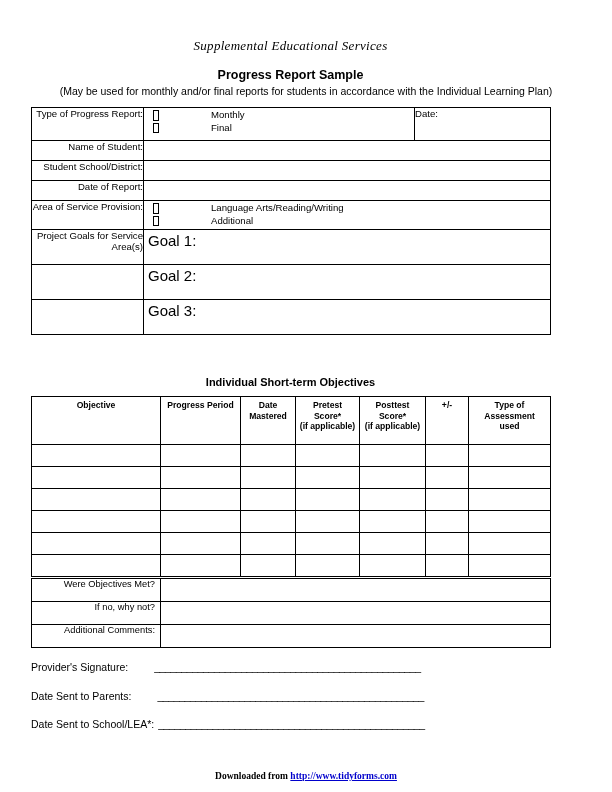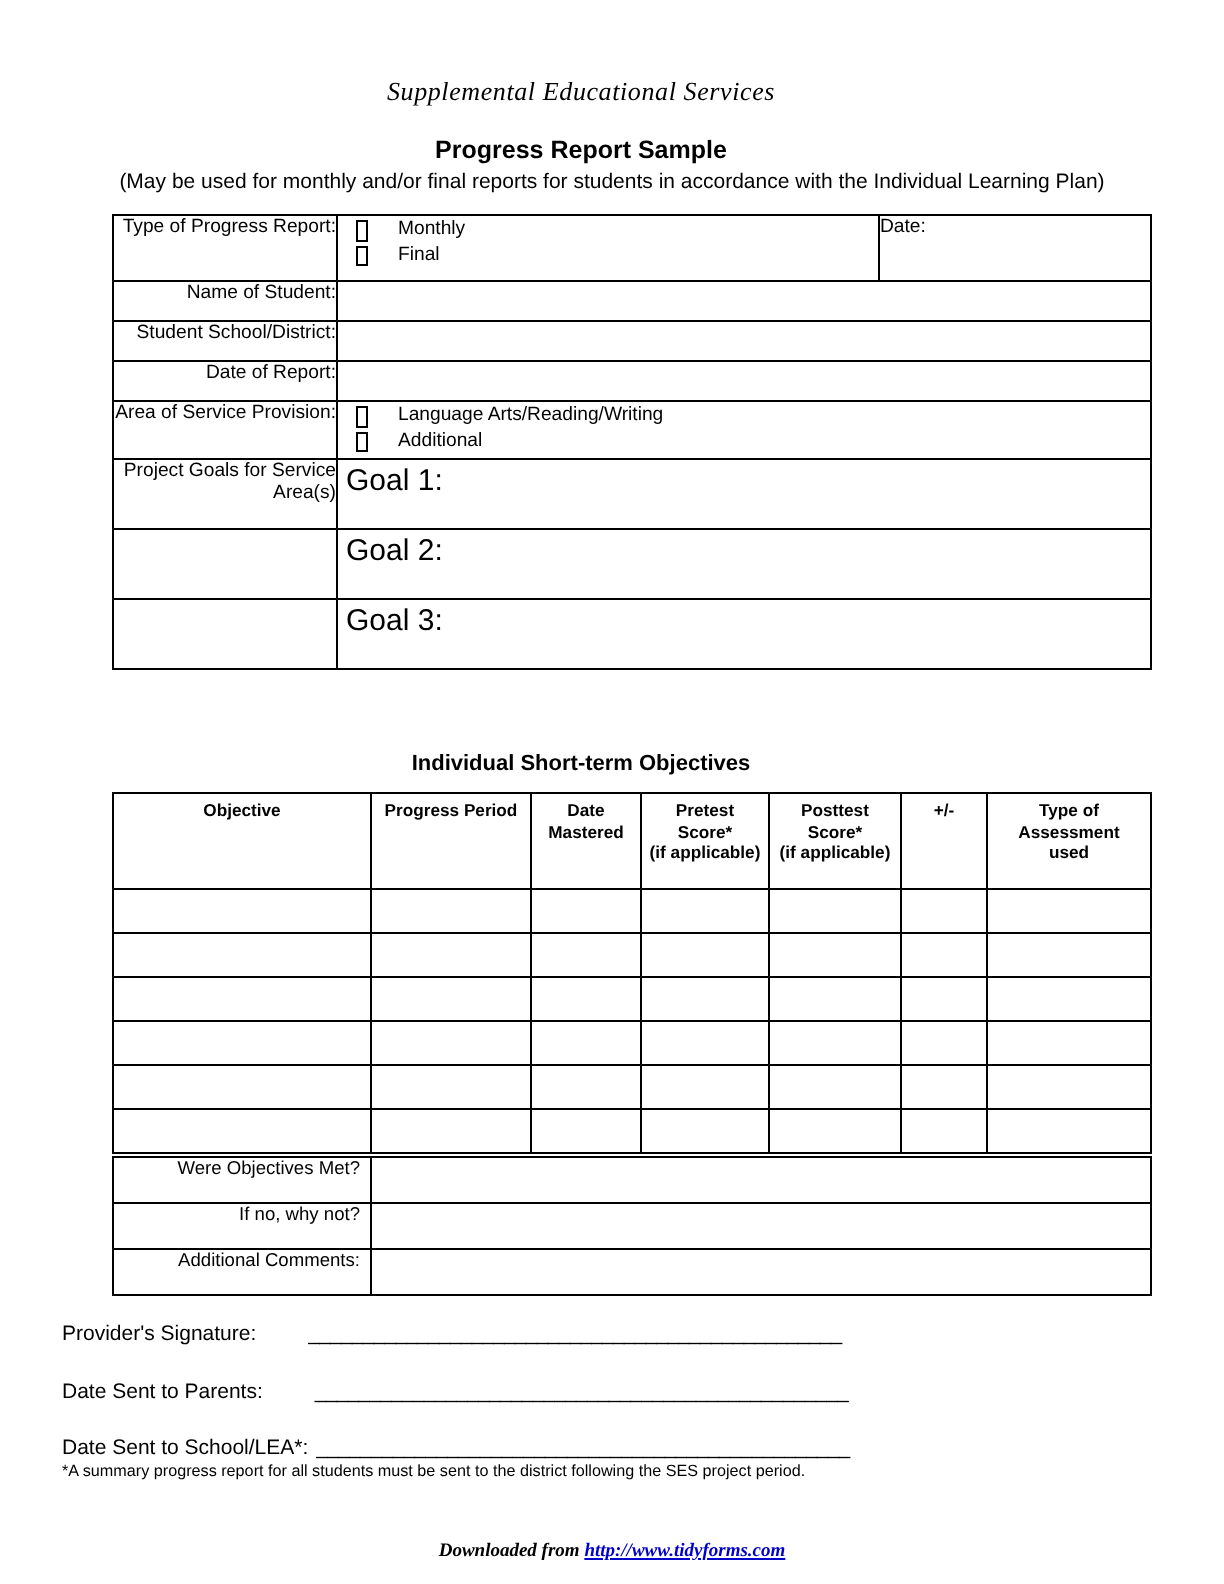--- a/index.html
+++ b/index.html
@@ -53,21 +53,20 @@
     text-align: center;
     font-weight: bold;
     font-size: 11px;
   }
 
   
   .tbl {
     position: absolute;
     border-collapse: collapse;
     table-layout: fixed;
-    margin-left: 25px;
   }
   .tbl td {
     border: 1.1px solid #000;
     padding: 0;
     vertical-align: top;
     font-size: 9.6px;
     line-height: 1.18;
   }
   .lbl {
     text-align: right;
@@ -80,20 +79,21 @@
   }
 
   
   #info-form { left: 31px; top: 107px; width: 519px; }
 
   .chk-line {
     display: flex;
     align-items: flex-start;
     margin: 1px 0 0 0;
     padding-left: 9px;
+    gap: 37px;
   }
   .chk-box {
     display: inline-block;
     width: 4px;
     height: 8.5px;
     border: 1.1px solid #000;
     margin-top: 1px;
     flex: none;
   }
   .chk-label {
@@ -152,21 +152,20 @@
   }
 
   
   .footer {
     position: absolute;
     left: 0; top: 771px; width: 612px;
     text-align: center;
     font-family: "Liberation Serif", serif;
     font-weight: bold;
     font-size: 9.5px;
-    font-style: italic;
   }
   .footer .url {
     color: #0000cc;
     text-decoration: underline;
   }
 </style>
 </head>
 <body>
 
 <div class="page">
@@ -378,19 +377,18 @@
   </div>
 
   <div class="sig-row" id="sig-parents">
     <span class="sig-name">Date Sent to Parents:</span><span class="sig-rule">_________________________________________________</span>
   </div>
 
   <div class="sig-row" id="sig-lea">
     <span class="sig-name">Date Sent to School/LEA*:</span><span class="sig-rule">_________________________________________________</span>
   </div>
 
-  <div class="footnote">*A summary progress report for all students must be sent to the district following the SES project period.</div>
 
   <div class="footer">
     <span>Downloaded from </span><span class="url">http://www.tidyforms.com</span>
   </div>
 
 </div>
 
 </body></html>

